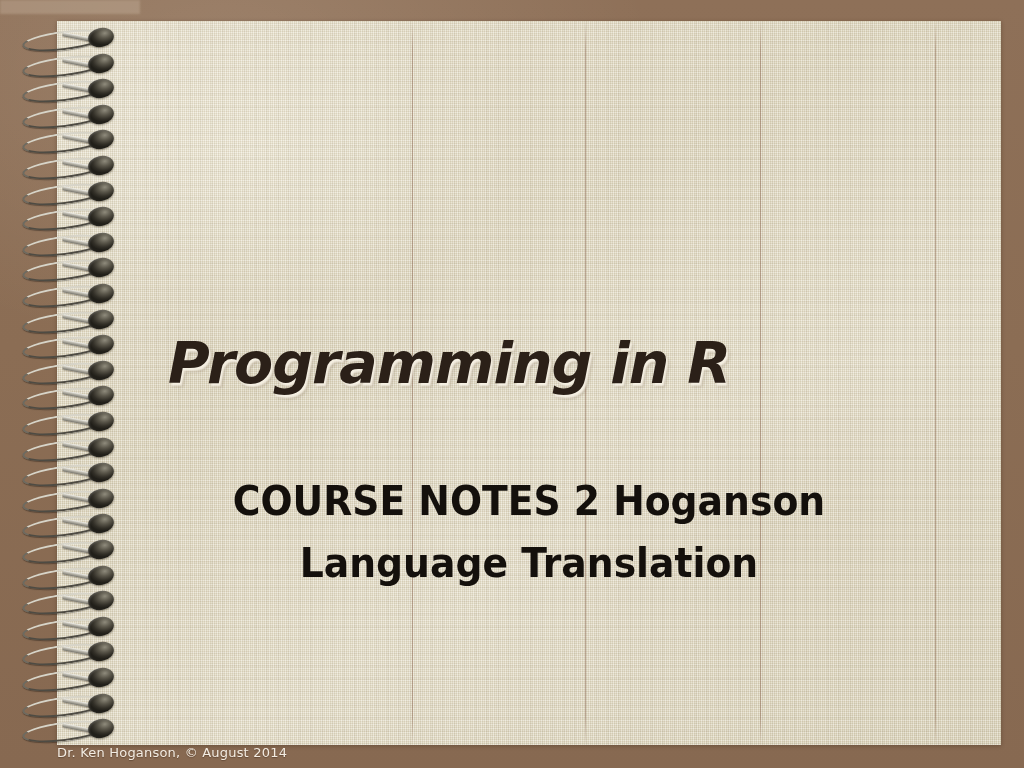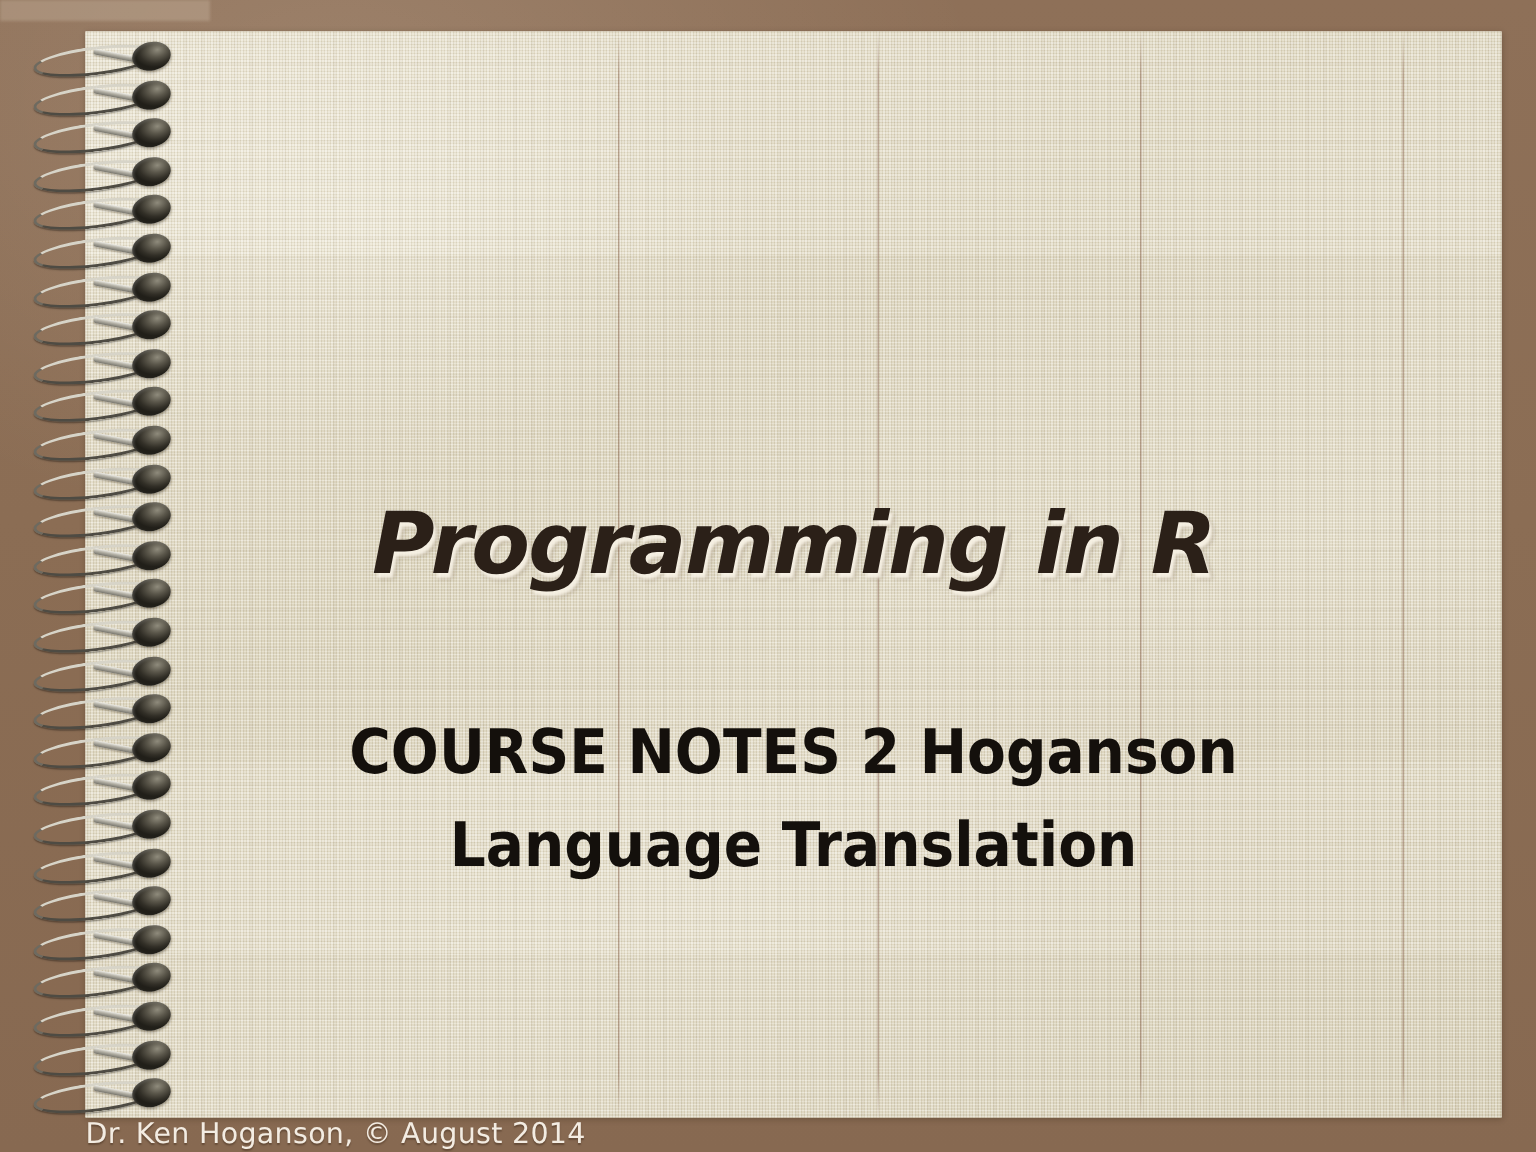--- a/index.html
+++ b/index.html
@@ -137,21 +137,21 @@
     box-shadow:
       0 1px 2px rgba(40,30,15,0.45),
       inset 1px 1px 2px rgba(255,255,255,0.18);
   }
 
   
   #title {
     position: absolute;
     left: 57px;
     top: 334px;
-    width: 944px;
+    width: 784px;
     text-align: center;
     font-family: "DejaVu Sans", sans-serif;
     font-size: 57px;
     font-weight: 700;
     font-style: italic;
     letter-spacing: -1px;
     color: #2b2018;
     text-shadow: 2px 3px 2px rgba(255,250,238,0.85),
                  3px 4px 3px rgba(120,100,78,0.35);
     line-height: 1.05;
@@ -173,21 +173,21 @@
     transform: scaleX(0.92);
     transform-origin: center top;
   }
   #subtitle .line { display: block; white-space: nowrap; }
 
   #footer {
     position: absolute;
     left: 57px;
     top: 745px;
     font-family: "DejaVu Sans", sans-serif;
-    font-size: 19px;
+    font-size: 13px;
     font-weight: 400;
     color: #f3ece2;
     letter-spacing: 0.2px;
     white-space: nowrap;
     text-shadow: 0 1px 1px rgba(60,40,24,0.45);
   }
 </style>
 </head>
 <body>
 

